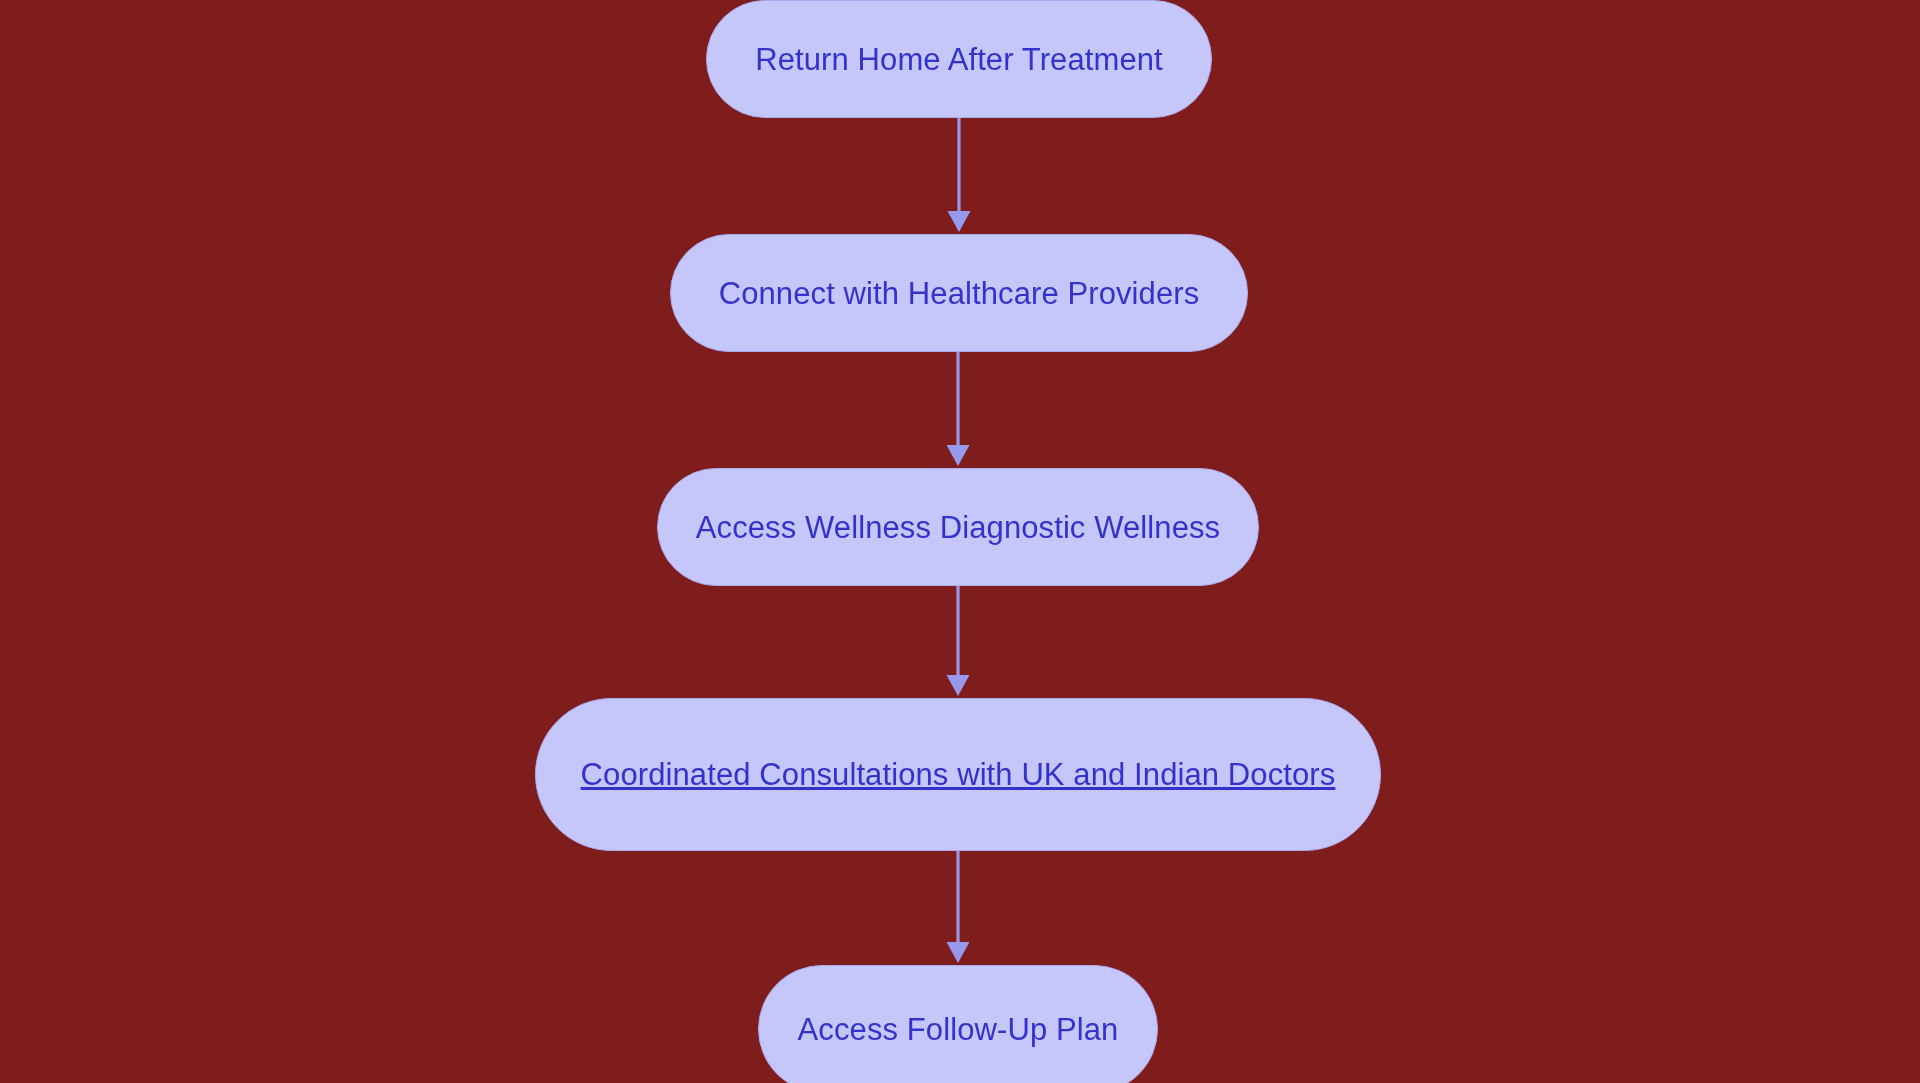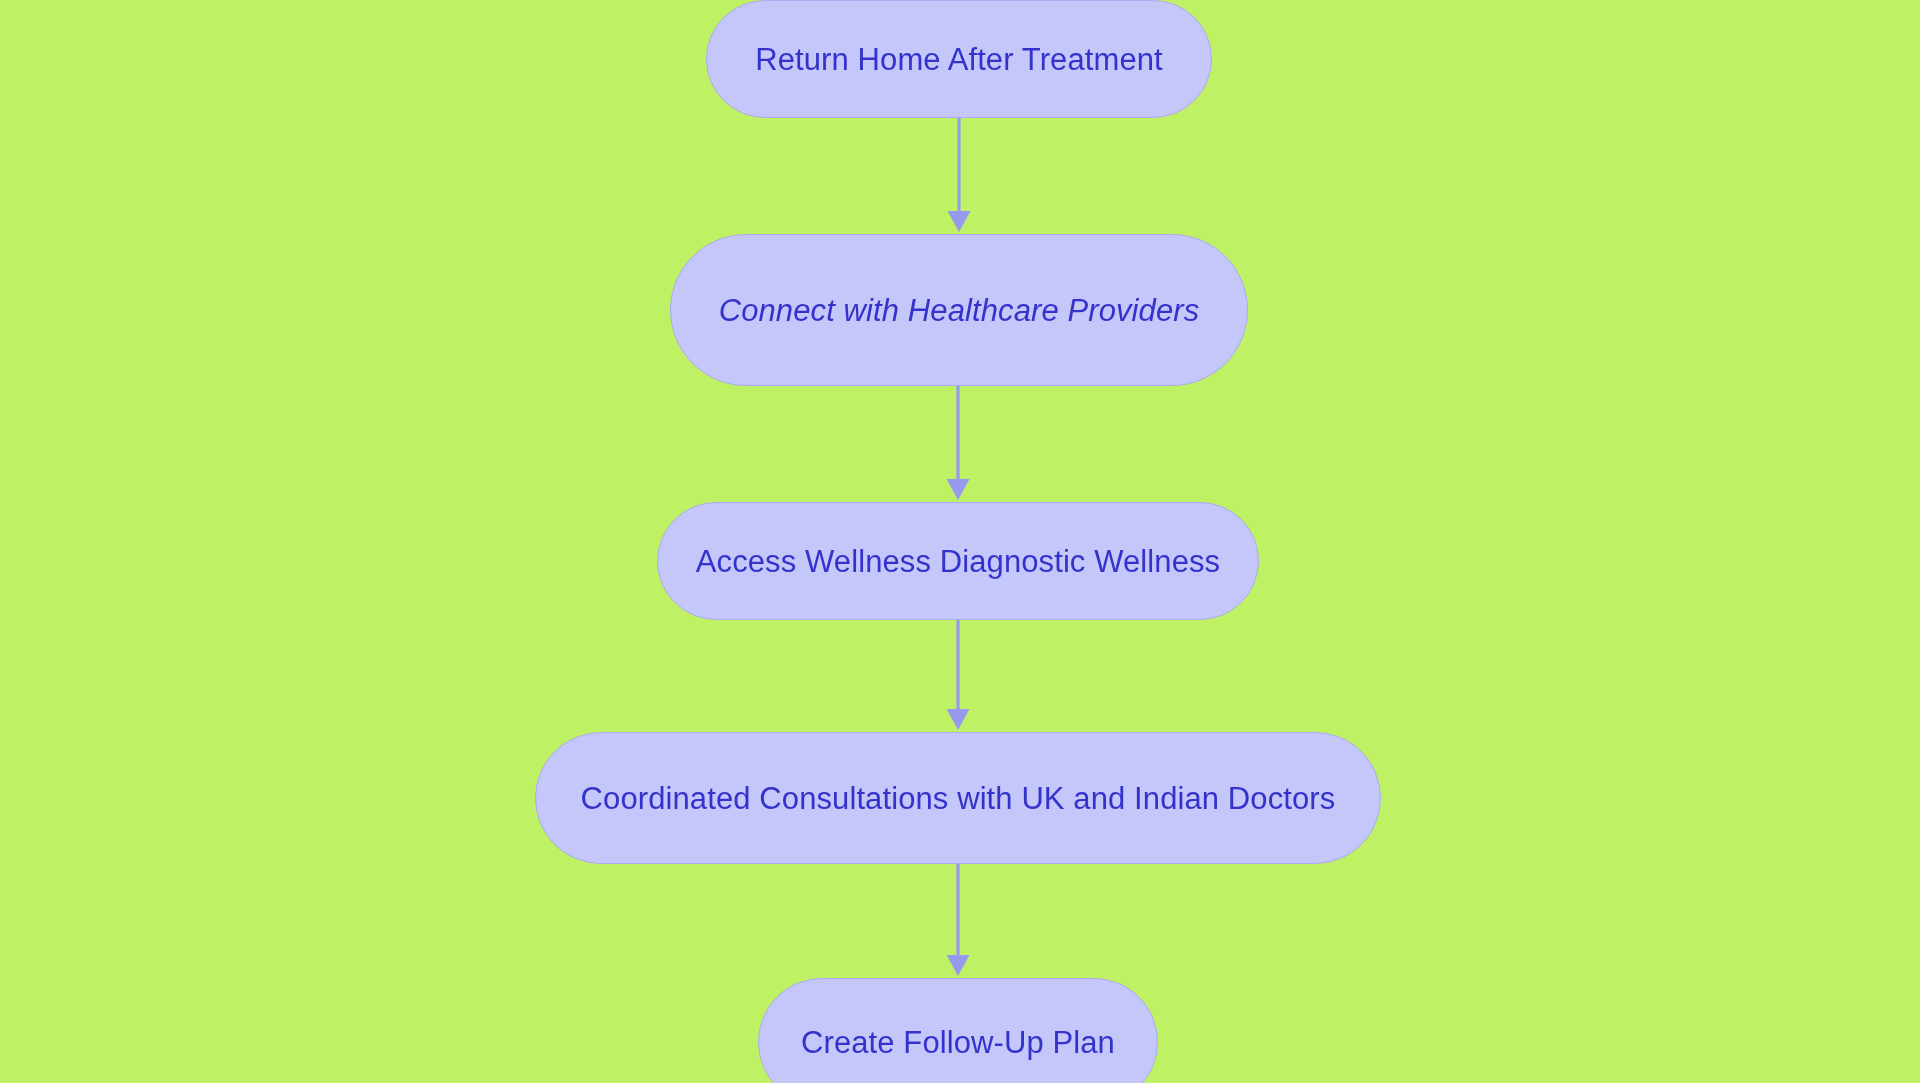--- a/index.html
+++ b/index.html
@@ -11,21 +11,21 @@
     width: 1920px;
     height: 1083px;
     font-family: "Liberation Sans", sans-serif;
     overflow: hidden;
   }
 
   #flowchart {
     position: relative;
     width: 1920px;
     height: 1083px;
-    background: #bef264;
+    background: #7f1d1d;
   }
 
   .flow-column {
     position: absolute;
     left: 0;
     top: 0;
     width: 1920px;
     height: 1083px;
     display: flex;
     flex-direction: column;
@@ -51,23 +51,23 @@
     flex: none;
   }
 
   .node-label {
     display: block;
     padding: 0 14px;
   }
 
   
   .node-1 { width: 506px;  height: 118px; margin-left: -2px; }
-  .node-2 { width: 578px;  height: 152px; margin-left: -2px; font-style: italic; }
+  .node-2 { width: 578px;  height: 118px; margin-left: -2px; }
   .node-3 { width: 602px;  height: 118px; margin-left: -4px; }
-  .node-4 { width: 846px;  height: 132px; margin-left: -4px; }
+  .node-4 { width: 846px;  height: 153px; margin-left: -4px; text-decoration: underline; }
   .node-5 { width: 400px;  height: 128px; margin-left: -4px; }
 
   
   .connector {
     flex: none;
     display: block;
     margin-left: -4px;
   }
   .connector-1 { margin-left: -2px; }
   .connector-2 { margin-left: -4px; }
@@ -121,17 +121,17 @@
     <div class="node node-4">
       <span class="node-label">Coordinated Consultations with UK and Indian Doctors</span>
     </div>
 
     <svg class="connector" width="40" height="114" viewBox="0 0 40 114">
       <line class="conn-line" x1="20" y1="0" x2="20" y2="94"></line>
       <polygon class="conn-head" points="8.5,91 31.5,91 20,112"></polygon>
     </svg>
 
     <div class="node node-5">
-      <span class="node-label">Create Follow-Up Plan</span>
+      <span class="node-label">Access Follow-Up Plan</span>
     </div>
 
   </div>
 </div>
 
 </body></html>

